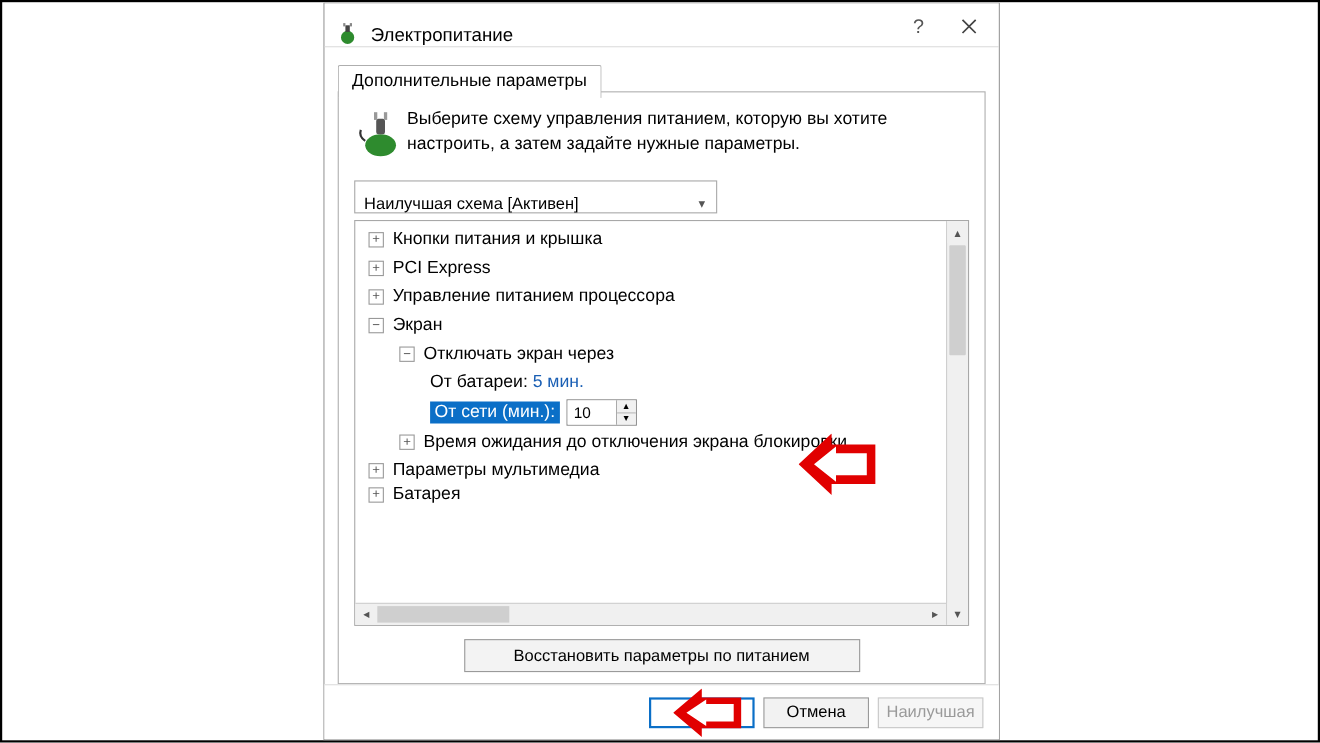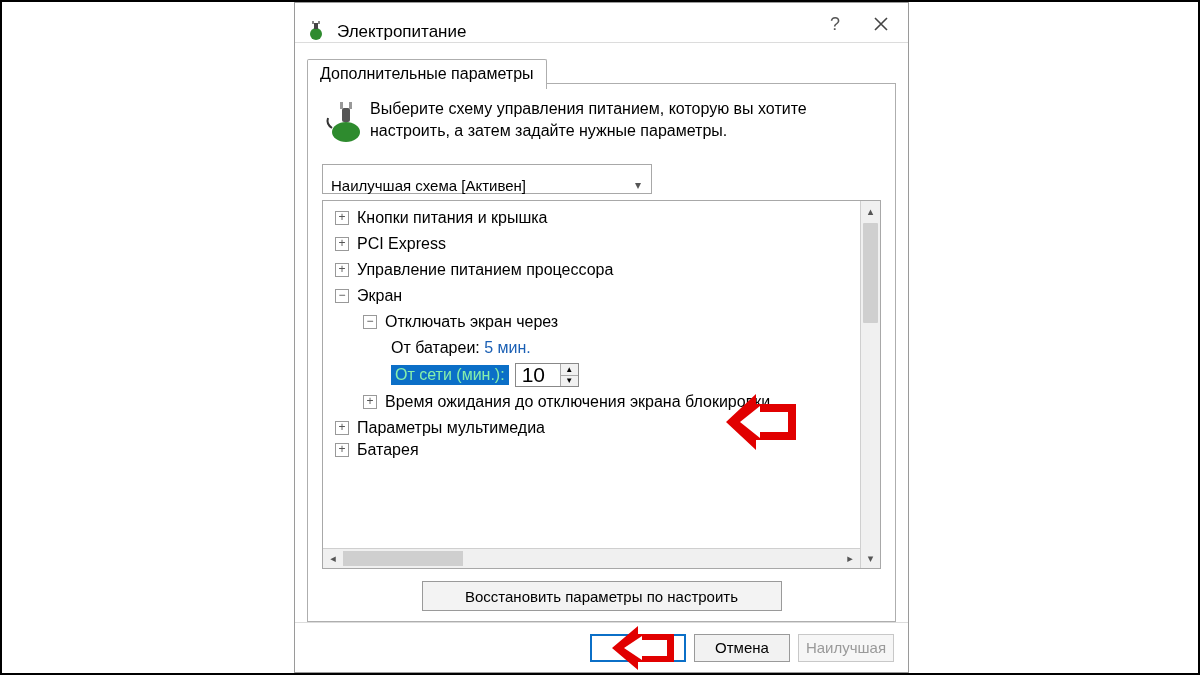--- a/index.html
+++ b/index.html
@@ -127,28 +127,28 @@
     flex:0 0 14px;
     color:#555;
     background:#fff;
   }
   .lvl0{padding-left:6px;}
   .lvl1{padding-left:34px;}
   .lvl2{padding-left:62px;}
   .lvl3{padding-left:62px;}
   .link { color:#1a5fb4; }
   .sel-label {
-    background:#0b6fc7;color:#86efac;padding:1px 4px;
+    background:#0b6fc7;color:#ffffff;padding:1px 4px;
   }
   .spin {
     display:inline-flex;align-items:stretch;
     border:1px solid #888;height:24px;margin-left:6px;
     background:#fff;
   }
-  .spin input{border:none;width:44px;padding:0 6px;font-size:21px;font-family:inherit;outline:none;}
+  .spin input{border:none;width:44px;padding:0 6px;font-size:14px;font-family:inherit;outline:none;}
   .spin .btns{display:flex;flex-direction:column;border-left:1px solid #aaa;width:18px;}
   .spin .btns div{flex:1;display:flex;align-items:center;justify-content:center;font-size:8px;background:#f1f1f1;border-bottom:1px solid #aaa;}
   .spin .btns div:last-child{border-bottom:none;}
   .restore-btn {
     margin-top:12px;
     align-self:center;
     width:360px;height:30px;
     border:1px solid #9a9a9a;
     background:#f3f3f3;
     font-size:15px;
@@ -280,21 +280,21 @@
             <div class="arrow">▸</div>
           </div>
         </div>
         <div class="vscroll">
           <div class="arrow up">▴</div>
           <div class="thumb"></div>
           <div class="arrow down">▾</div>
         </div>
       </div>
 
-      <div class="restore-btn">Восстановить параметры по настроить</div>
+      <div class="restore-btn">Восстановить параметры по питанием</div>
 
     </div>
   </div>
 
   <div class="footer">
     <div class="btn primary">ОК</div>
     <div class="btn">Отмена</div>
     <div class="btn disabled">Наилучшая</div>
   </div>
 

